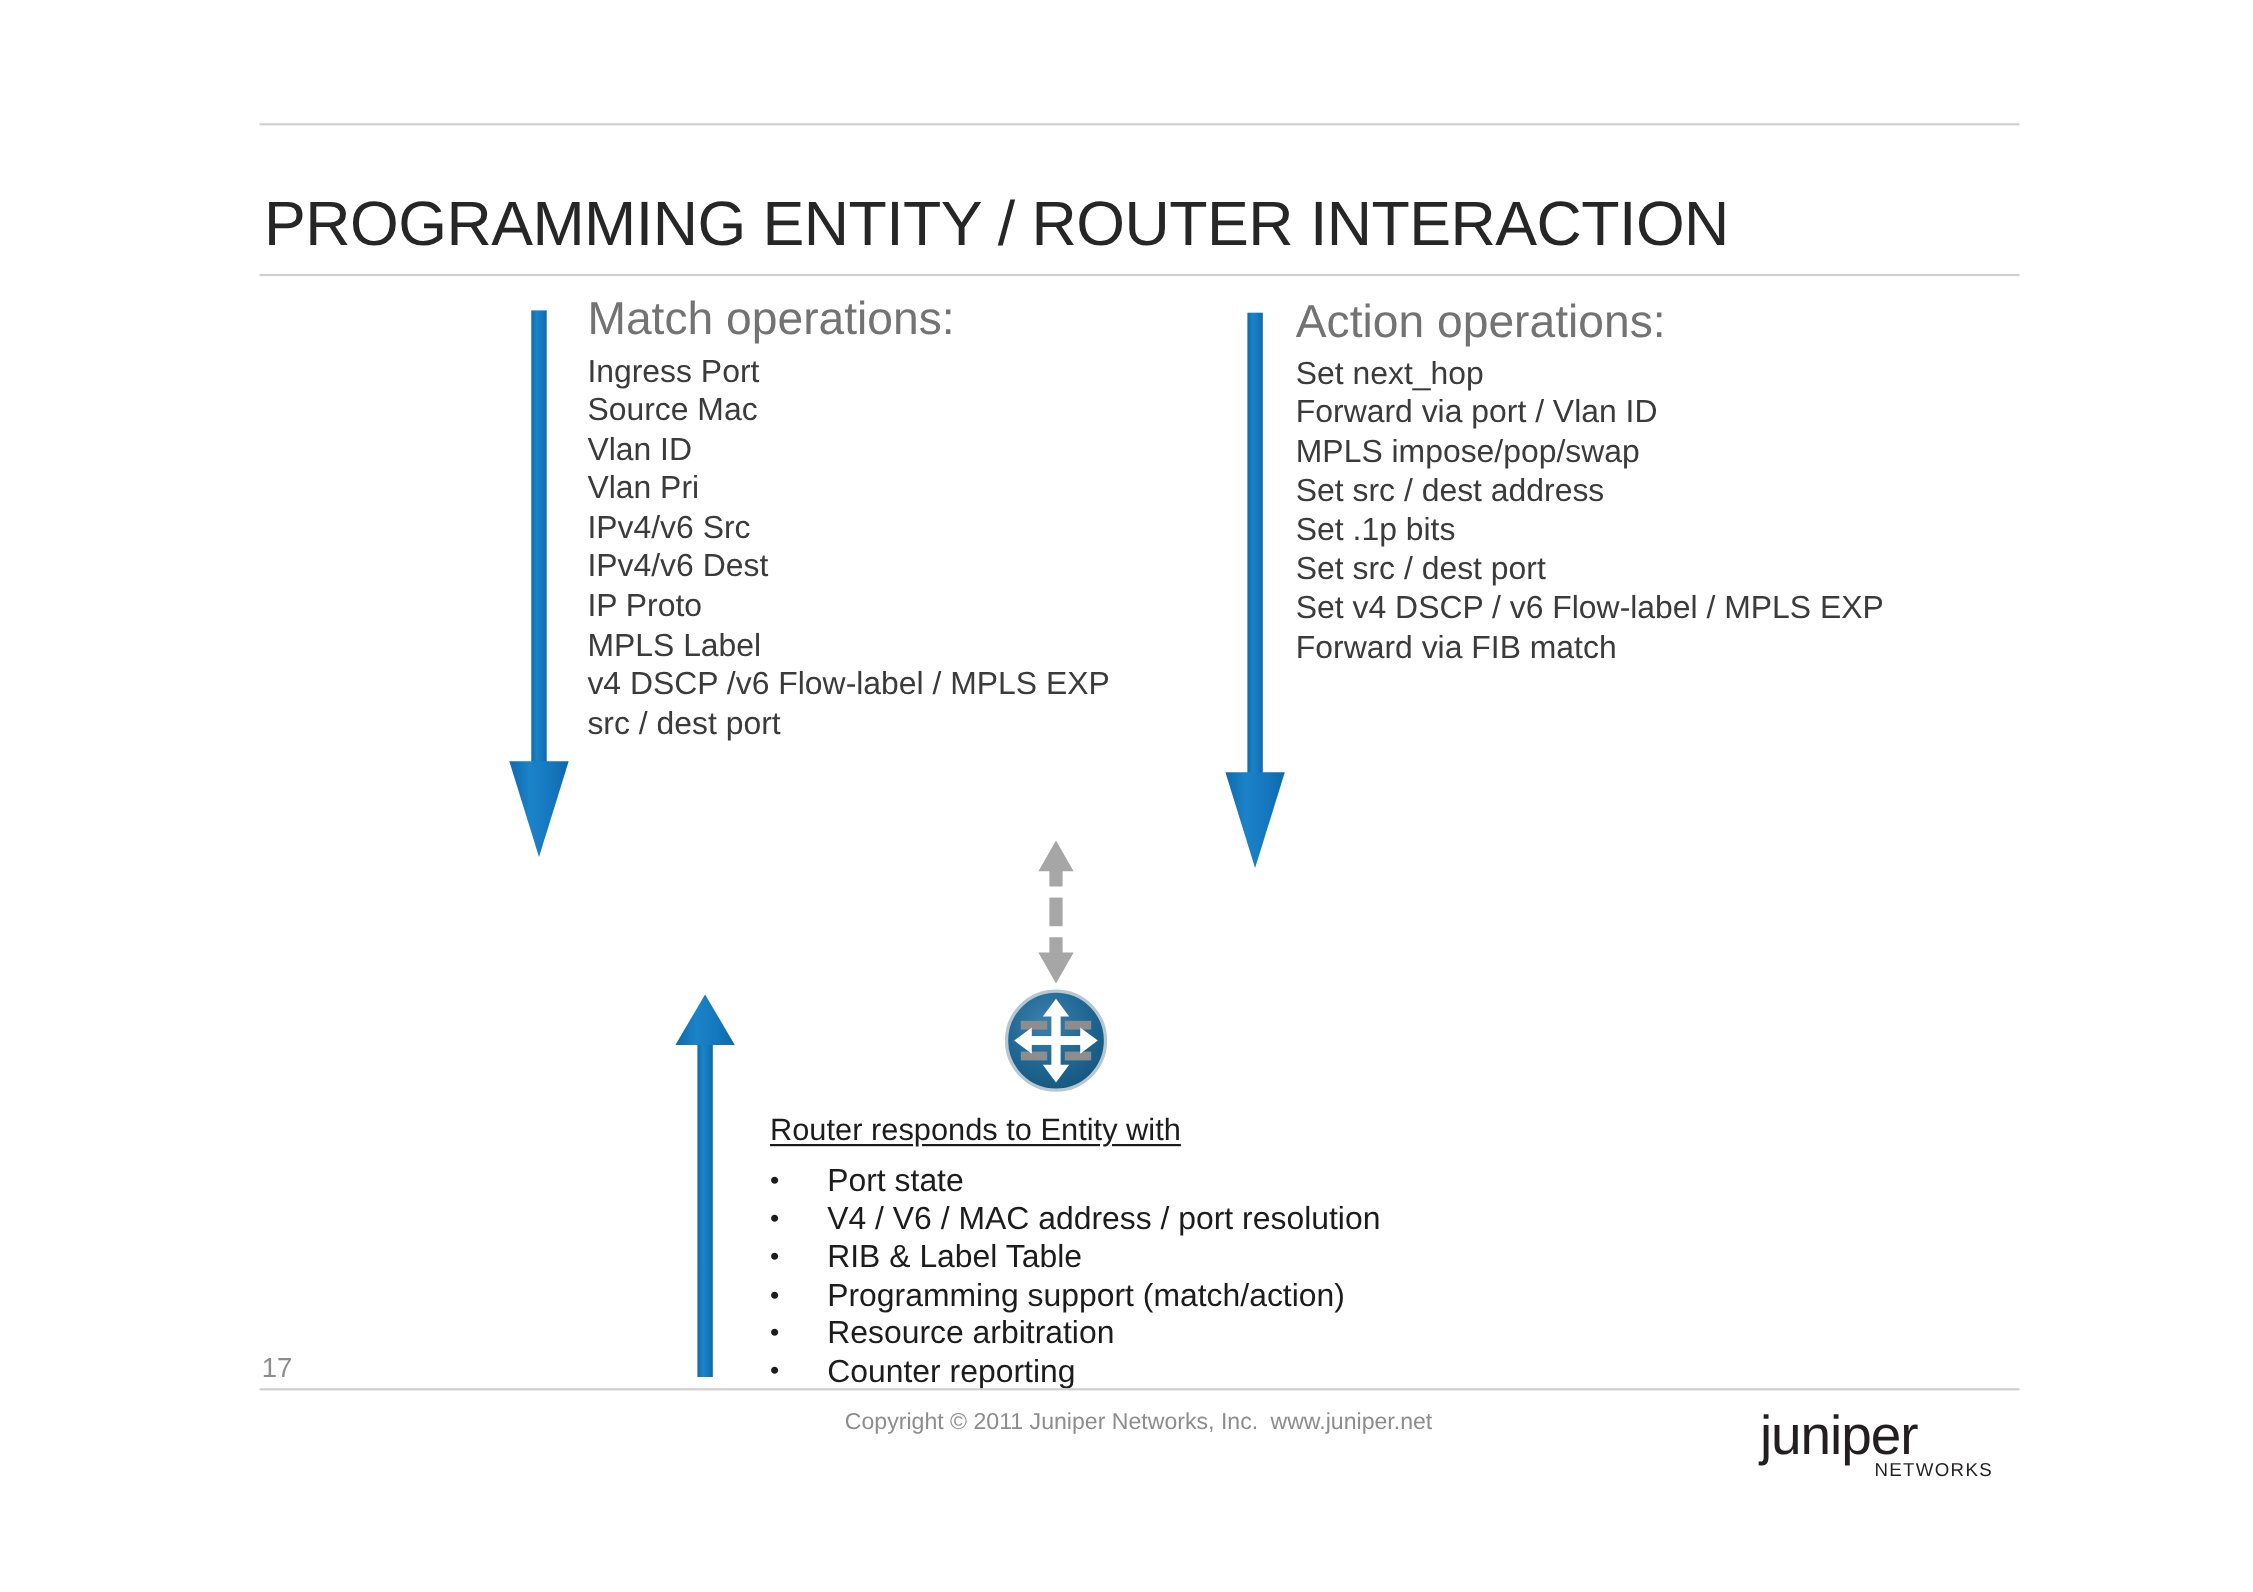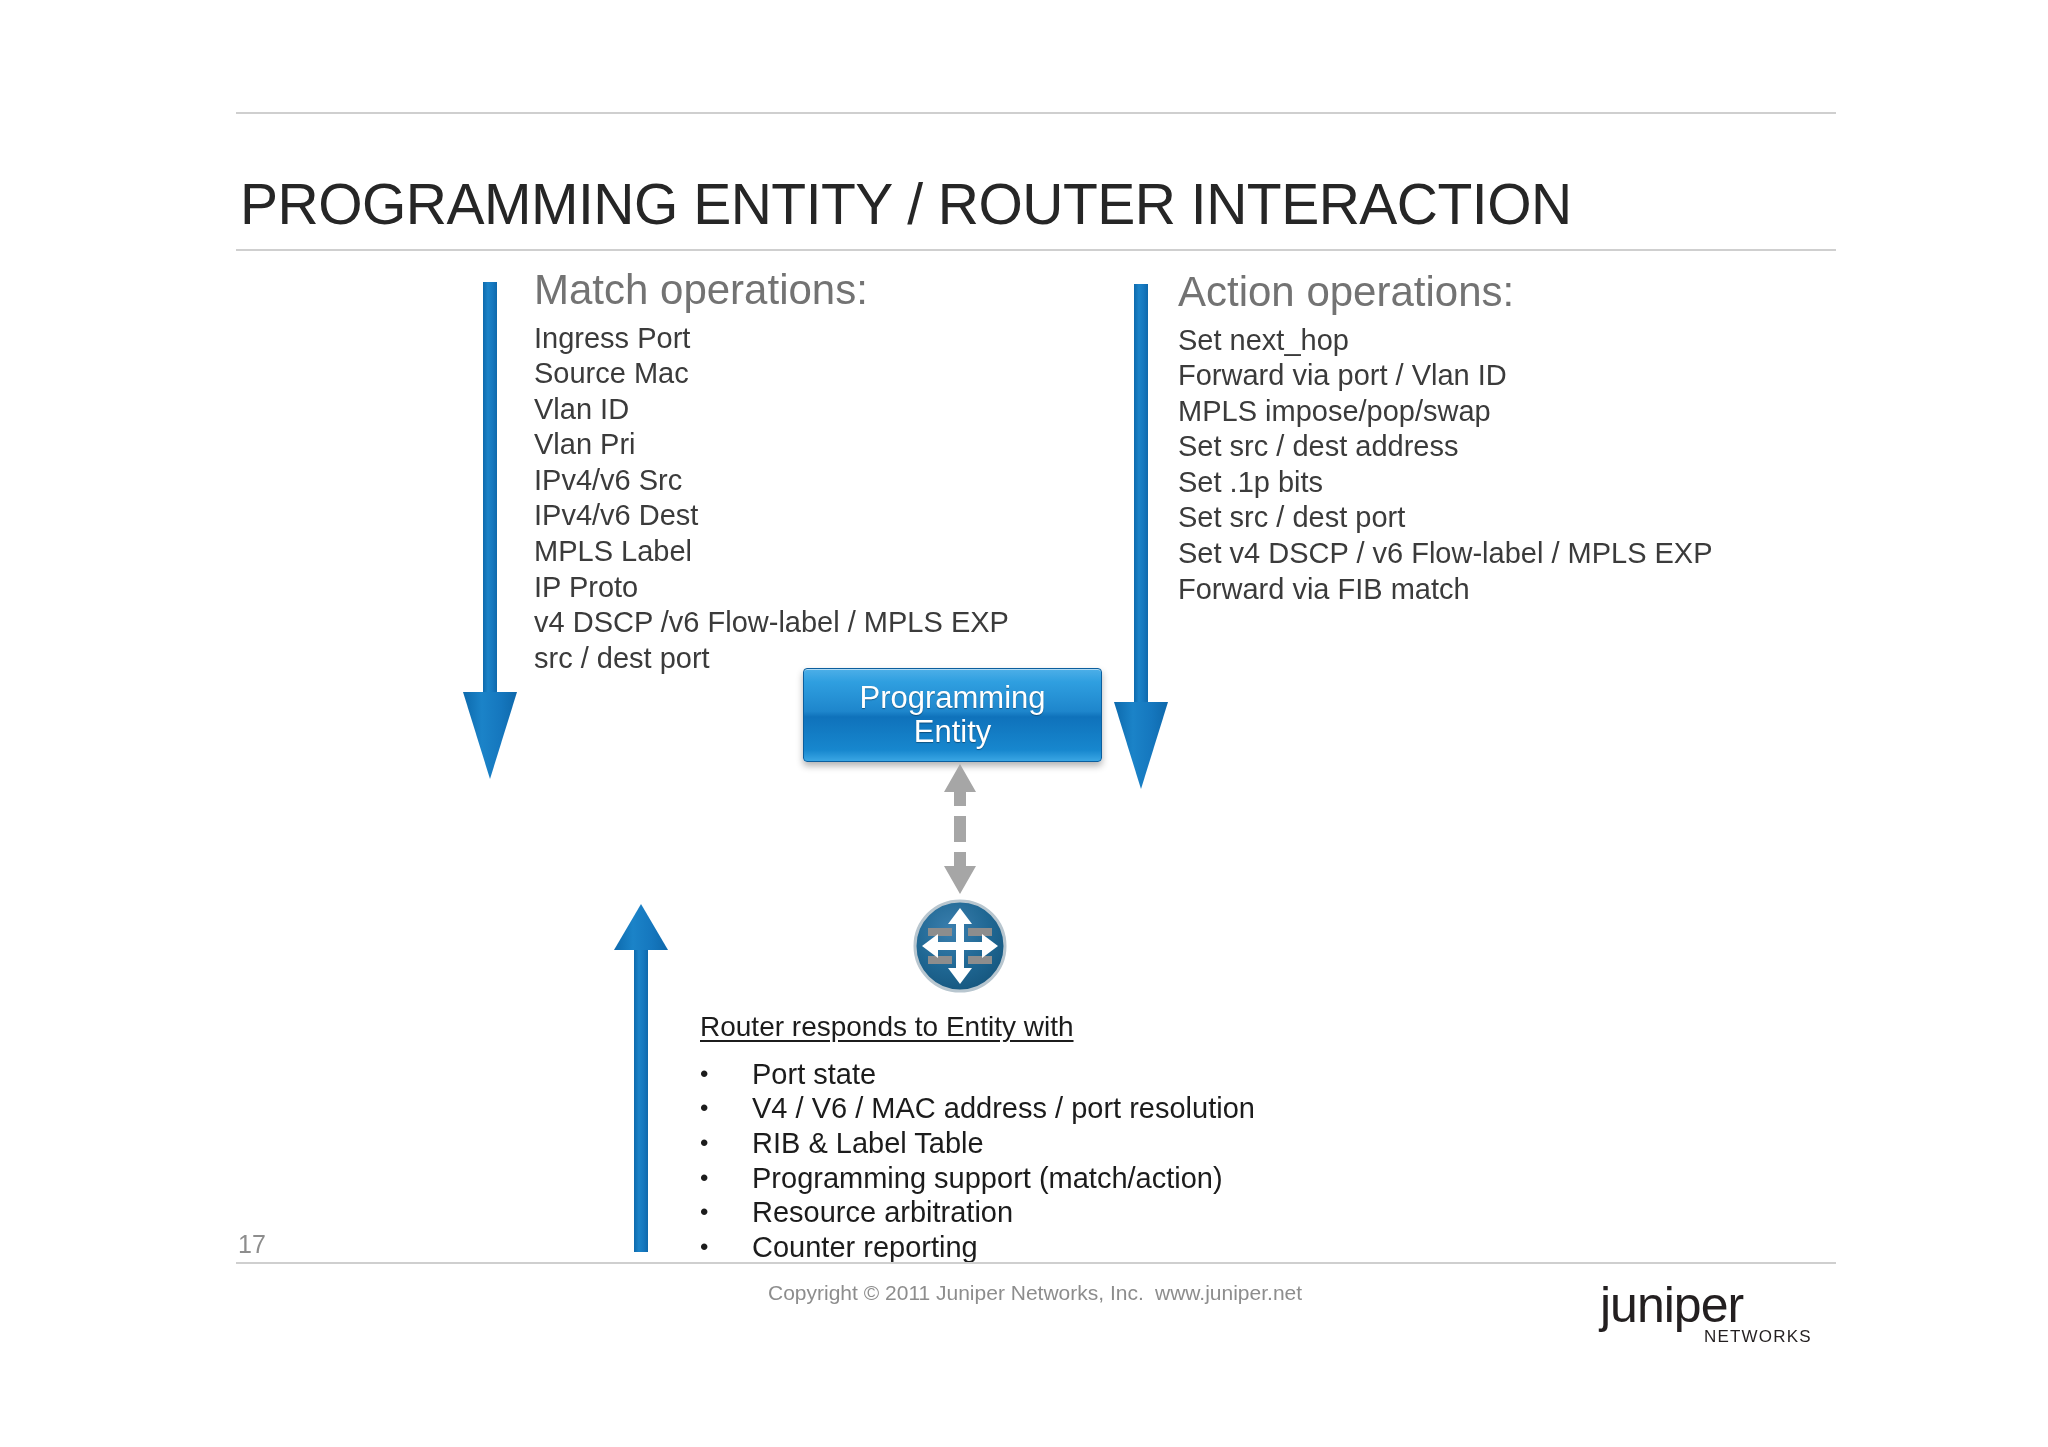--- a/index.html
+++ b/index.html
@@ -203,22 +203,22 @@
 
   <div id="match-col">
     <div class="col-heading">Match operations:</div>
     <ul class="col-list">
       <li>Ingress Port</li>
       <li>Source Mac</li>
       <li>Vlan ID</li>
       <li>Vlan Pri</li>
       <li>IPv4/v6 Src</li>
       <li>IPv4/v6 Dest</li>
+      <li>IP Proto</li>
       <li>MPLS Label</li>
-      <li>IP Proto</li>
       <li>v4 DSCP /v6 Flow-label / MPLS EXP</li>
       <li>src / dest port</li>
     </ul>
   </div>
 
   <svg id="arrow-action" class="blue-arrow" viewBox="0 0 66 508">
     <defs>
       <linearGradient id="gShaftR" x1="0" y1="0" x2="1" y2="0">
         <stop offset="0%" stop-color="#0d6aad"></stop>
         <stop offset="35%" stop-color="#1b83c8"></stop>
@@ -237,24 +237,20 @@
       <li>Forward via port / Vlan ID</li>
       <li>MPLS impose/pop/swap</li>
       <li>Set src / dest address</li>
       <li>Set .1p bits</li>
       <li>Set src / dest port</li>
       <li>Set v4 DSCP / v6 Flow-label / MPLS EXP</li>
       <li>Forward via FIB match</li>
     </ul>
   </div>
 
-  <div id="entity-box">
-    <div id="entity-label">Programming
-Entity</div>
-  </div>
 
   <svg id="dashed-connector" viewBox="0 0 44 134">
     <path d="M 22 2 L 38 30 L 28 30 L 28 44 L 16 44 L 16 30 L 6 30 Z" fill="#a6a6a6"></path>
     <rect x="16" y="54" width="12" height="26" fill="#a6a6a6"></rect>
     <path d="M 22 132 L 6 104 L 16 104 L 16 90 L 28 90 L 28 104 L 38 104 Z" fill="#a6a6a6"></path>
   </svg>
 
   <svg id="router-icon" viewBox="0 0 96 96">
     <defs>
       <radialGradient id="gRouter" cx="40%" cy="32%" r="78%">

